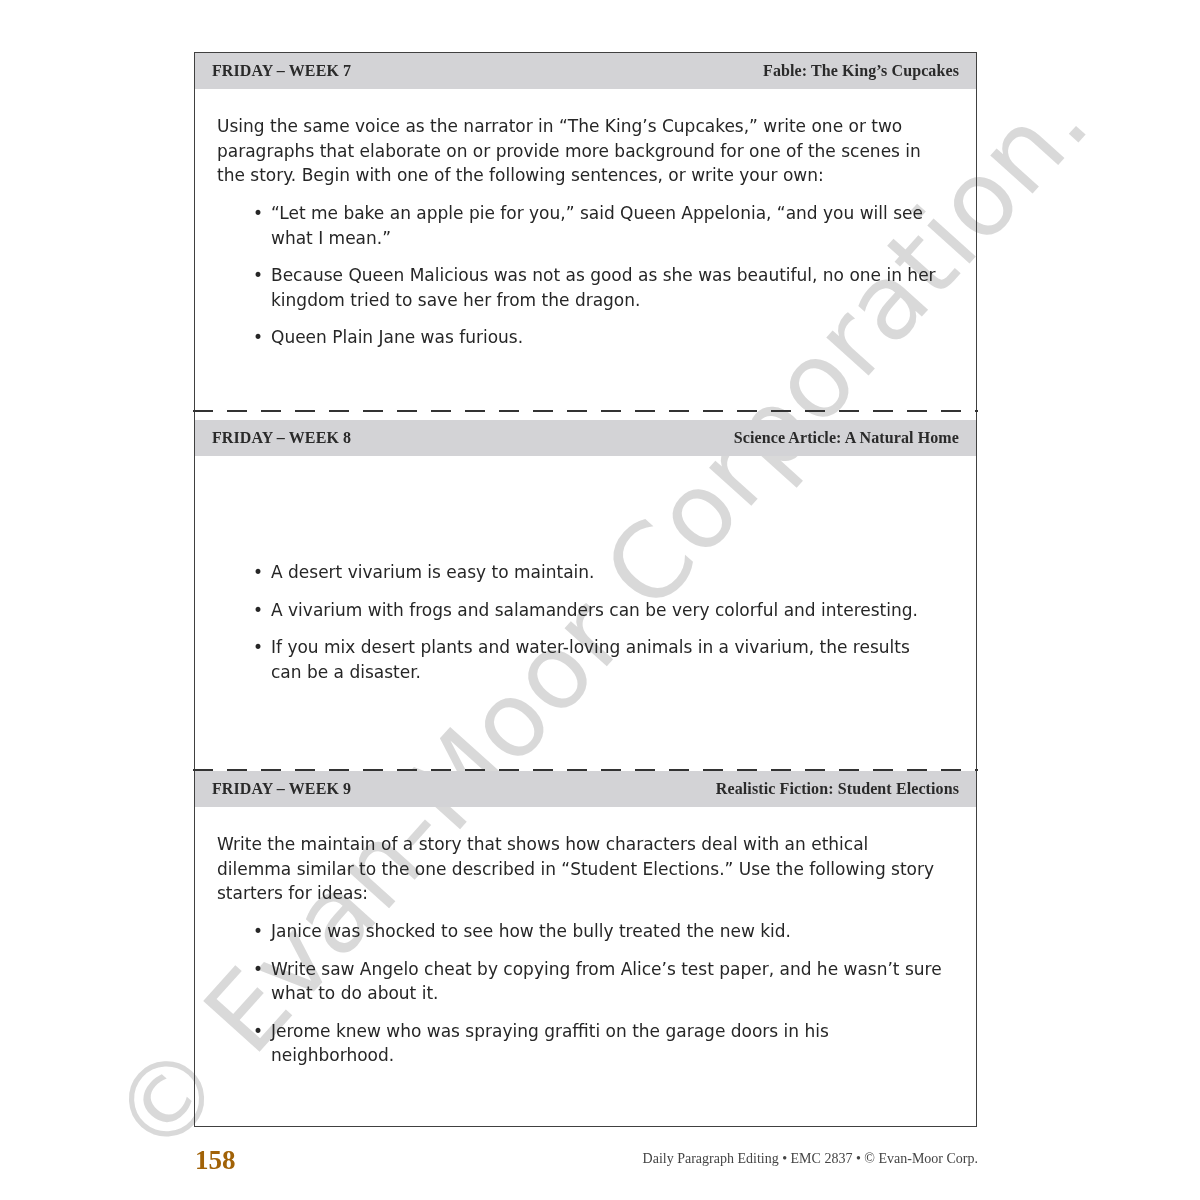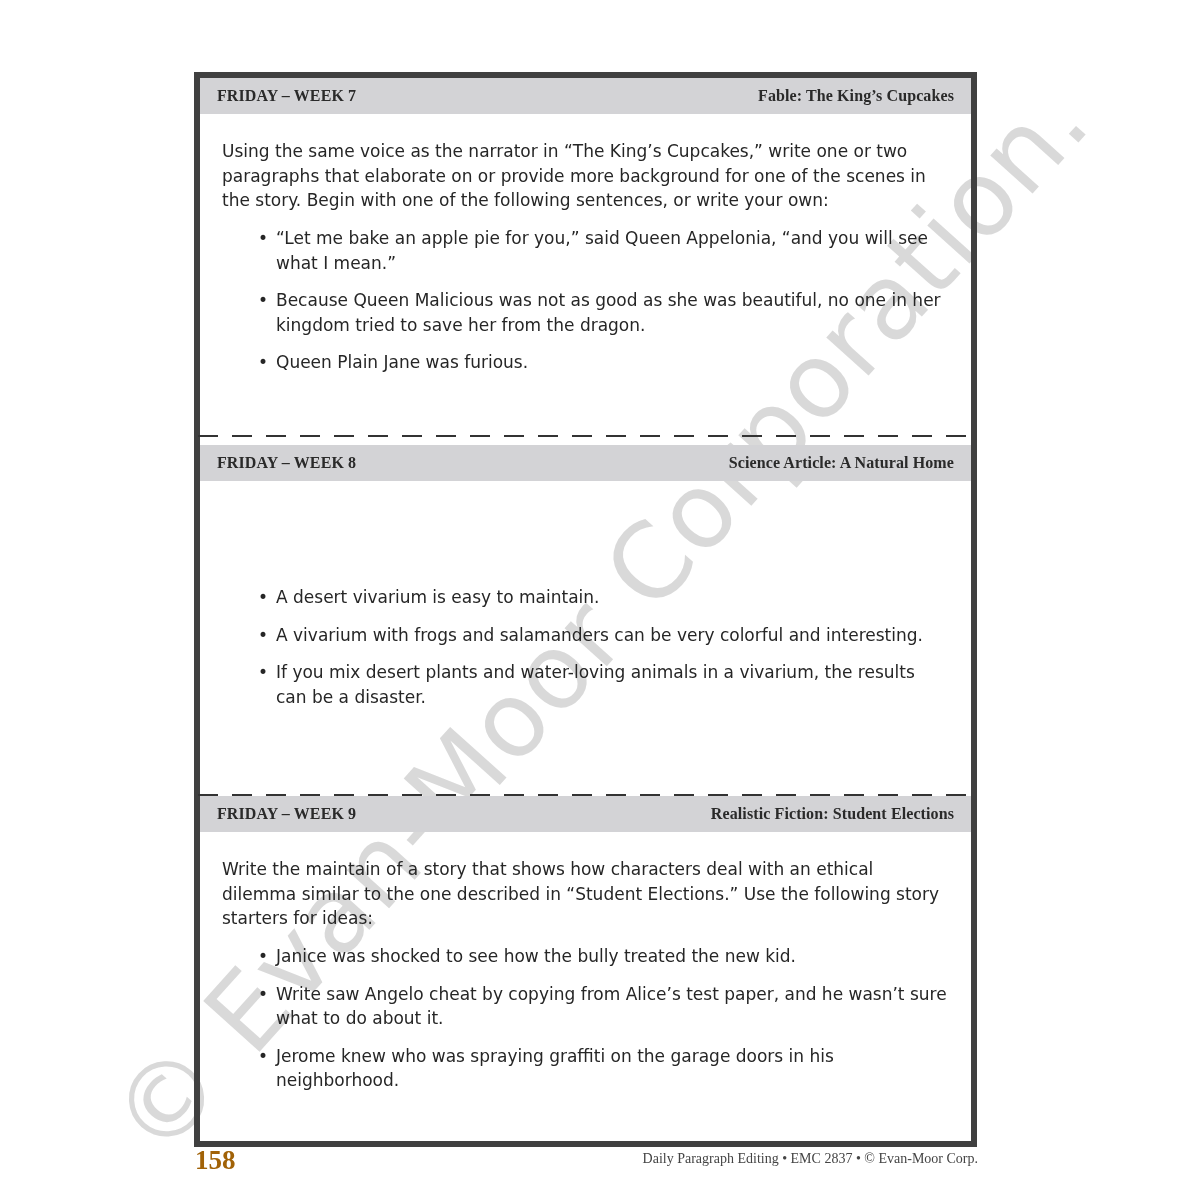--- a/index.html
+++ b/index.html
@@ -1,17 +1,17 @@
 <!DOCTYPE html>
 <html><head>
 <meta charset="utf-8">
 <style>
   html, body { margin:0; padding:0; background:#ffffff; }
   body { width:1200px; height:1200px; position:relative; overflow:hidden; font-family:"Liberation Sans", sans-serif; color:#222; }
-  .frame { position:absolute; left:194px; top:72px; width:783px; height:1075px; border:6px solid #404040; box-sizing:border-box;padding-left:48px; }
+  .frame { position:absolute; left:194px; top:52px; width:783px; height:1075px; border:1px solid #404040; box-sizing:border-box;padding-left:48px; }
   .section { position:absolute; left:0; width:100%; }
   .header-bar { position:absolute; left:0; right:0; height:36px; background:#d3d3d6; display:flex; align-items:center; justify-content:space-between; padding:0 17px 0 17px; box-sizing:border-box; }
   .hdr-left, .hdr-right { font-family:"Liberation Serif", serif; font-weight:bold; font-size:16px; color:#2a2a2a; letter-spacing:0.1px; }
   .prompt { position:absolute; left:22px; width:730px; font-family:"DejaVu Sans", sans-serif; font-size:17px; line-height:24.5px; color:#262626; }
   .bullets { position:absolute; left:58px; width:690px; margin:0; padding:0; list-style:none; }
   .bullets li { position:relative; font-family:"DejaVu Sans", sans-serif; font-size:17px; line-height:24.5px; color:#262626; margin-bottom:13px; padding-left:18px; }
   .bullets li .dot { position:absolute; left:0; top:0; }
   .dashline { position:absolute; left:-2px; right:-2px; height:0; border-top:2px dashed #333; }
   .dashline { border-top:none; height:2px; background:repeating-linear-gradient(90deg,#333 0 20px, transparent 20px 34px); }
   .footer-num { position:absolute; left:195px; top:1145px; font-family:"Liberation Serif", serif; font-weight:bold; font-size:27px; color:#a16207; }

